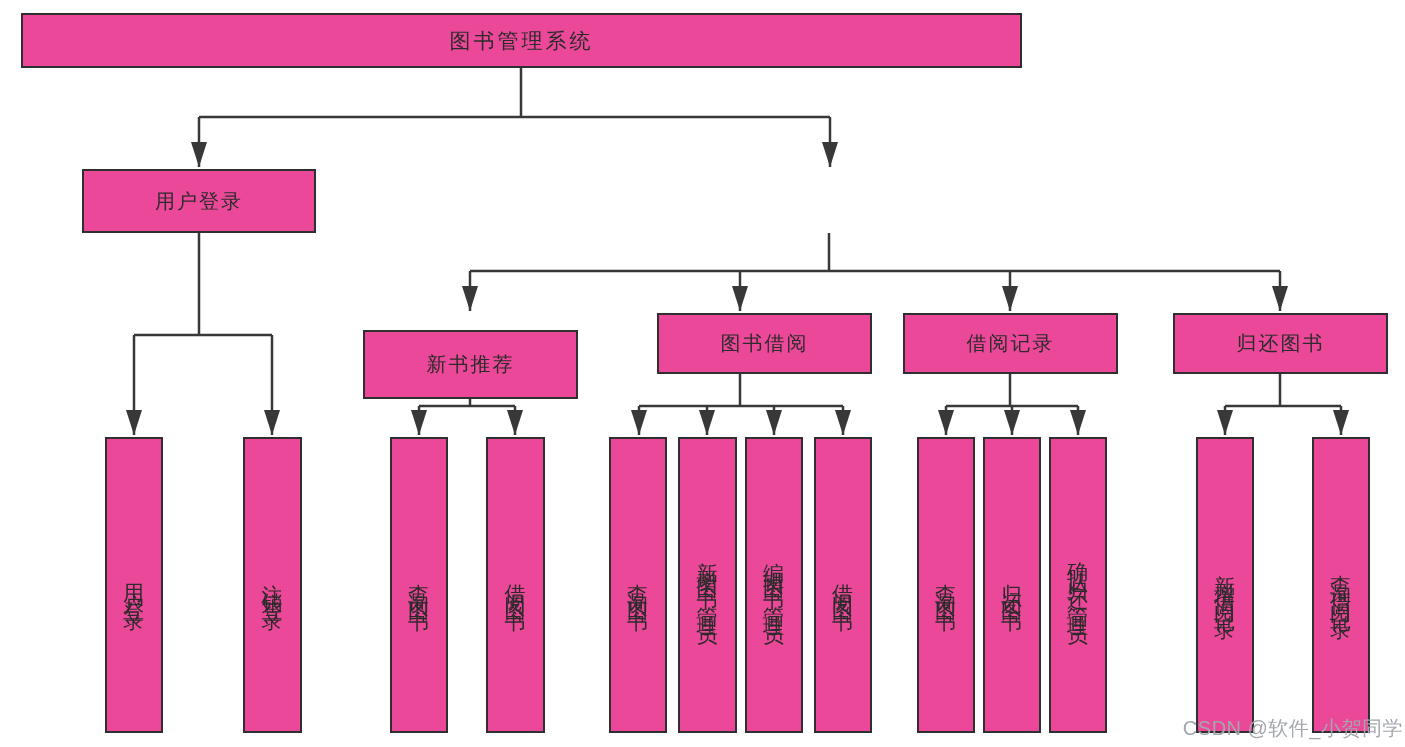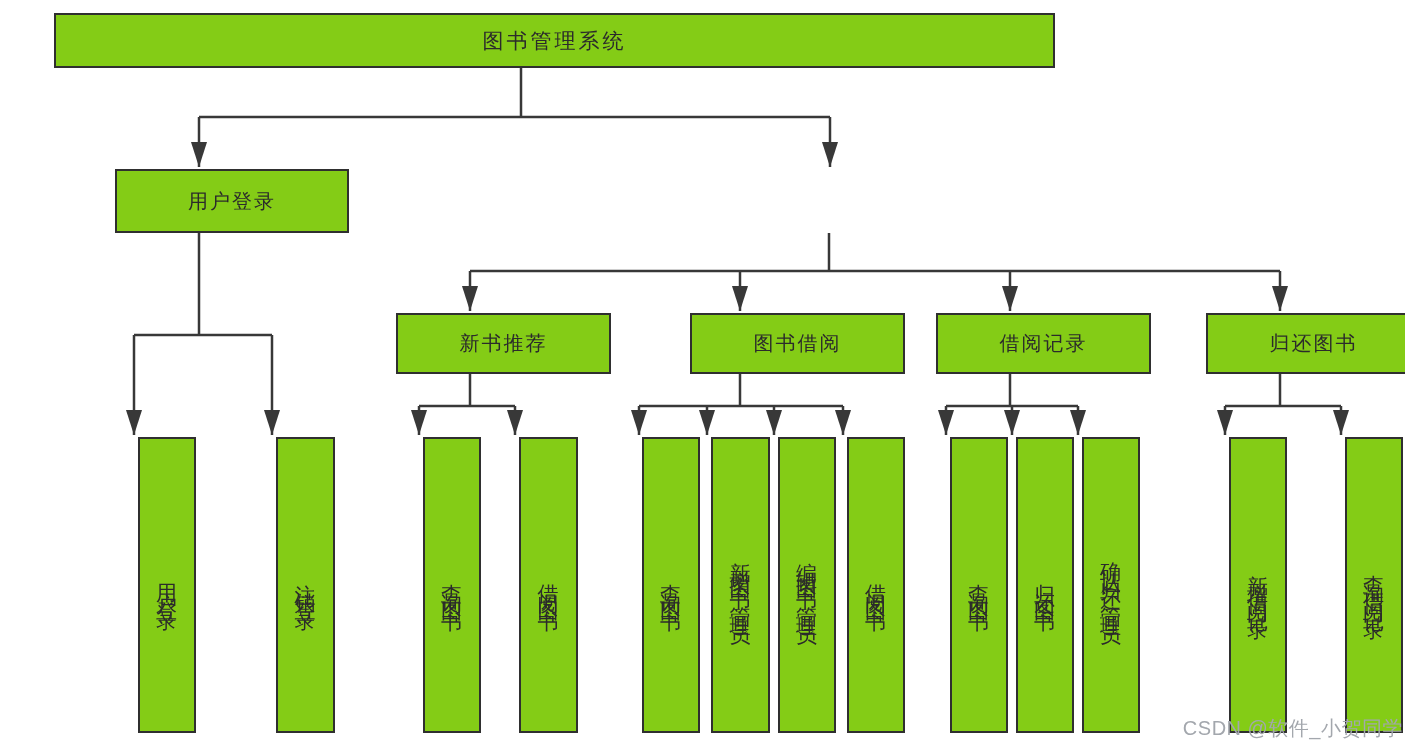--- a/index.html
+++ b/index.html
@@ -10,25 +10,24 @@
     font-family:"Liberation Sans",sans-serif;
     overflow:hidden;
   }
   .wires{position:absolute;left:0;top:0;z-index:1;}
   .wire{stroke:var(--line,#383838);stroke-width:2.5;fill:none;}
   .arrowhead{fill:var(--line,#383838);stroke:none;}
   .node{
     position:absolute;
     box-sizing:border-box;
     border:2.5px solid var(--box-border,#2f2f2f);
-    background:#84cc16;
+    background:#ec4899;
     display:flex;align-items:center;justify-content:center;
     color:var(--text,#2b2b2b);
     z-index:2;
-    margin-left:33px;
   }
   .node.h{font-size:20px;letter-spacing:2px;white-space:nowrap;}
   .node.root{font-size:21px;letter-spacing:3px;}
   .node.v{
     writing-mode:vertical-rl;
     font-size:21px;
     letter-spacing:9px;
     line-height:1;
   }
   .node span{display:block;}
@@ -84,21 +83,21 @@
   </svg>
 
   <div class="node h root" style="left:21px;top:13px;width:1001px;height:55px">
     <span>图书管理系统</span>
   </div>
 
   <div class="node h" style="left:82px;top:169px;width:234px;height:64px">
     <span>用户登录</span>
   </div>
 
-  <div class="node h" style="left:363px;top:313px;width:215px;height:61px">
+  <div class="node h" style="left:363px;top:330px;width:215px;height:69px">
     <span>新书推荐</span>
   </div>
   <div class="node h" style="left:657px;top:313px;width:215px;height:61px">
     <span>图书借阅</span>
   </div>
   <div class="node h" style="left:903px;top:313px;width:215px;height:61px">
     <span>借阅记录</span>
   </div>
   <div class="node h" style="left:1173px;top:313px;width:215px;height:61px">
     <span>归还图书</span>

